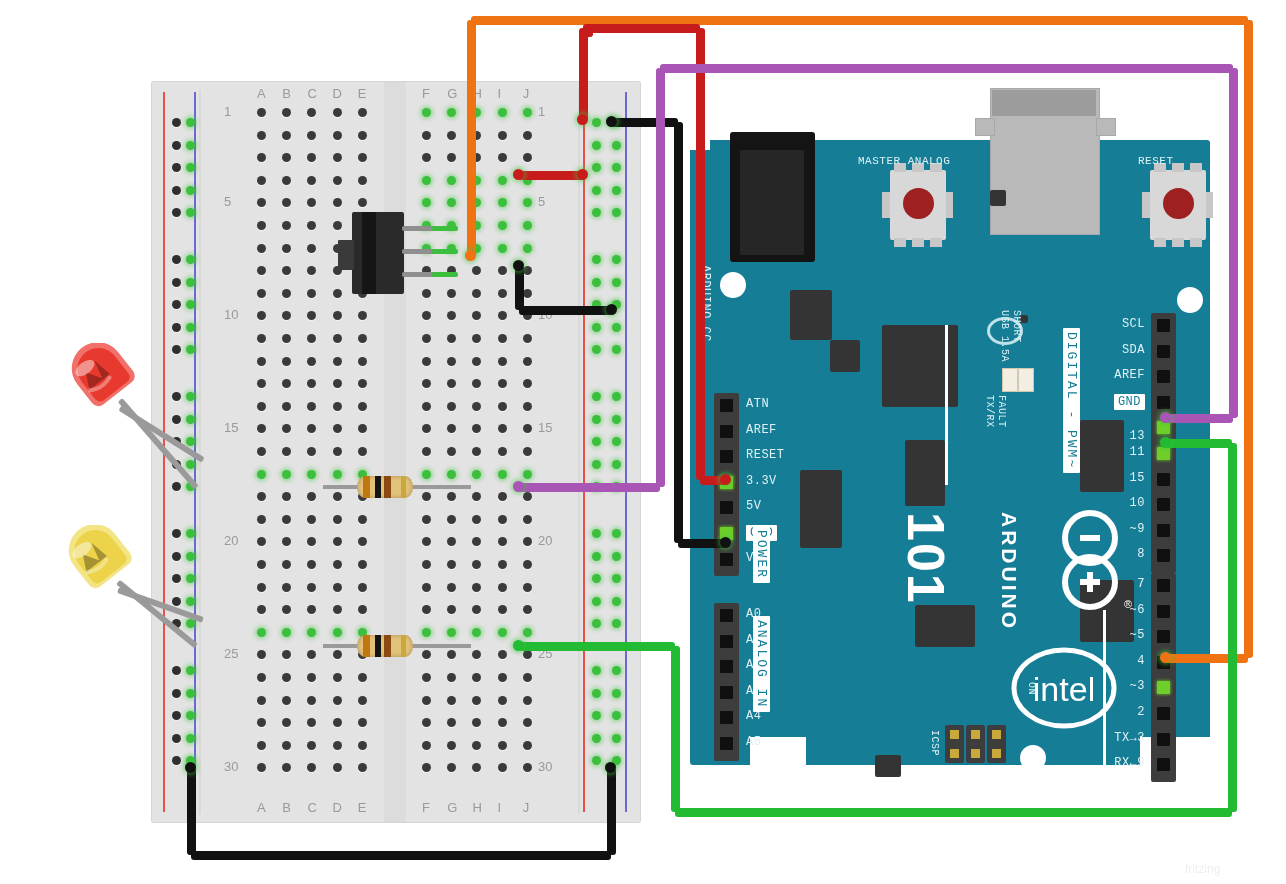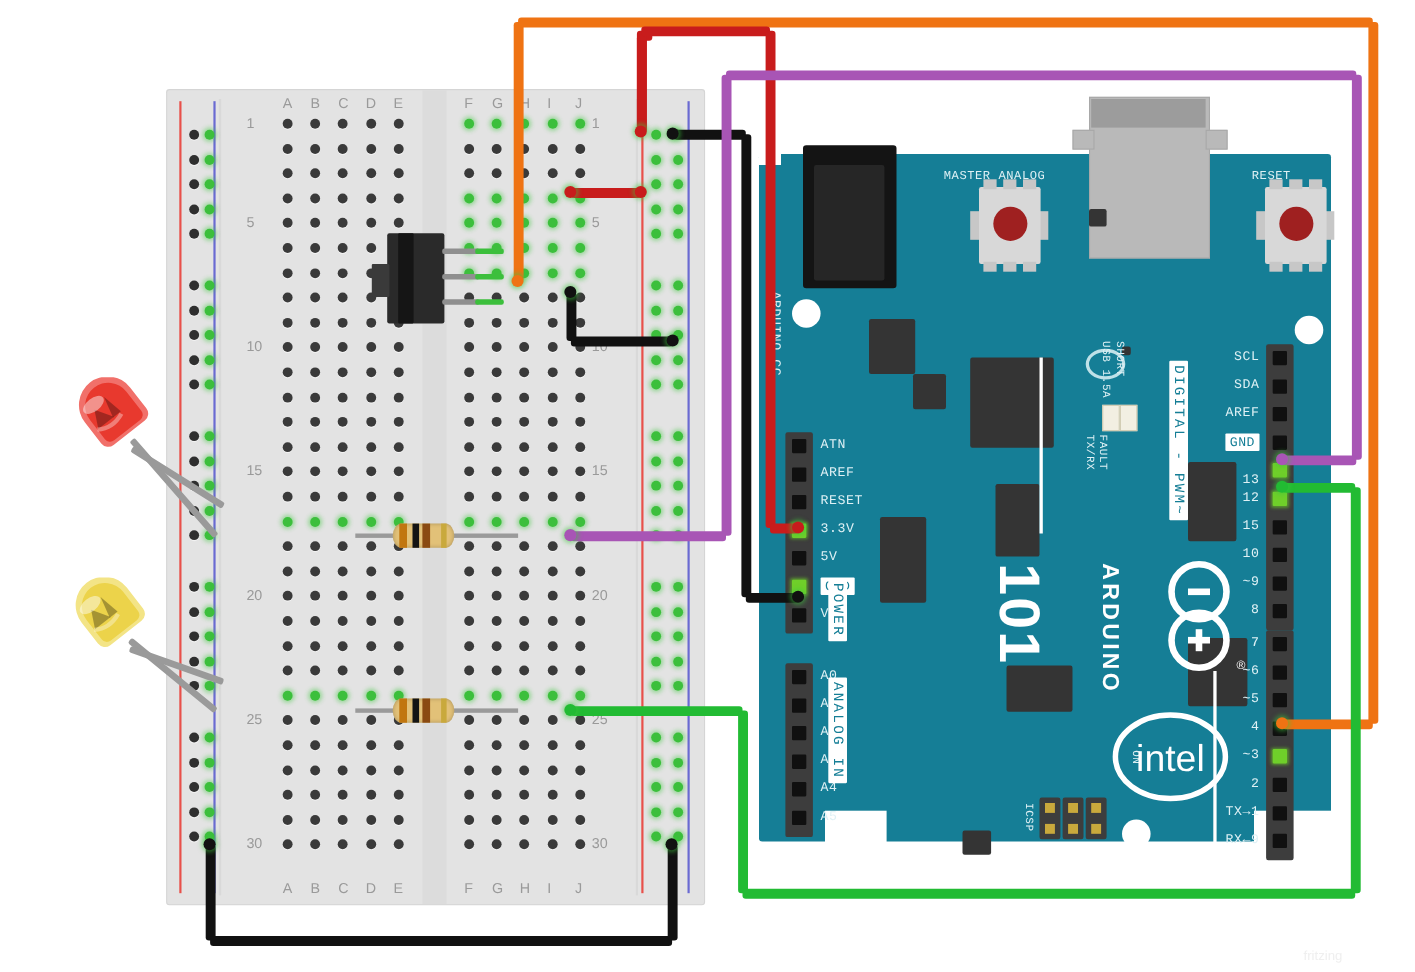--- a/index.html
+++ b/index.html
@@ -629,21 +629,21 @@
       <div class="plbl" style="top: 317px; right: 141px; text-align: right;">SCL</div>
       <div class="hpin" style="left:1157px;top:344.6px;"></div>
       <div class="plbl" style="top: 342.6px; right: 141px; text-align: right;">SDA</div>
       <div class="hpin" style="left:1157px;top:370.2px;"></div>
       <div class="plbl" style="top: 368.2px; right: 141px; text-align: right;">AREF</div>
       <div class="hpin" style="left:1157px;top:395.8px;"></div>
       <div class="plbl inv" style="top: 393.8px; right: 141px; text-align: right;">GND</div>
       <div class="hpin lit" style="left:1157px;top:421.4px;"></div>
       <div class="plbl" style="top: 429px; right: 141px; text-align: center;">13</div>
       <div class="hpin lit" style="left:1157px;top:447px;"></div>
-      <div class="plbl" style="top: 445px; right: 141px; text-align: right;">12</div>
+      <div class="plbl" style="top: 445px; right: 141px; text-align: right;">11</div>
       <div class="hpin" style="left:1157px;top:472.6px;"></div>
       <div class="plbl" style="top: 470.6px; right: 141px; text-align: right;">15</div>
       <div class="hpin" style="left:1157px;top:498.20000000000005px;"></div>
       <div class="plbl" style="top: 496.2px; right: 141px; text-align: right;">10</div>
       <div class="hpin" style="left:1157px;top:523.8px;"></div>
       <div class="plbl" style="top: 521.8px; right: 141px; text-align: right;">~9</div>
       <div class="hpin" style="left:1157px;top:549.4px;"></div>
       <div class="plbl" style="top: 547.4px; right: 141px; text-align: right;">8</div>
       <div class="plbl inv" style="left: 1080px; top: 328px; transform: rotate(90deg); transform-origin: 0px 0px; font-size: 13px; letter-spacing: 2px;">DIGITAL - PWM~</div>
       <div class="hdr" style="left:1151px;top:573px;width:25px;height:208.8px;"></div>
@@ -653,21 +653,21 @@
       <div class="plbl" style="top: 602.6px; right: 141px; text-align: right;">~6</div>
       <div class="hpin" style="left:1157px;top:630.2px;"></div>
       <div class="plbl" style="top: 628.2px; right: 141px; text-align: right;">~5</div>
       <div class="hpin" style="left:1157px;top:655.8px;"></div>
       <div class="plbl" style="top: 653.8px; right: 141px; text-align: right;">4</div>
       <div class="hpin lit" style="left:1157px;top:681.4px;"></div>
       <div class="plbl" style="top: 679.4px; right: 141px; text-align: right;">~3</div>
       <div class="hpin" style="left:1157px;top:707px;"></div>
       <div class="plbl" style="top: 705px; right: 141px; text-align: right;">2</div>
       <div class="hpin" style="left:1157px;top:732.6px;"></div>
-      <div class="plbl" style="top: 730.6px; right: 141px; text-align: right;">TX→1</div>
+      <div class="plbl" style="top: 730.6px; right: 141px; text-align: right;">TX→3</div>
       <div class="hpin" style="left:1157px;top:758.2px;"></div>
       <div class="plbl" style="top: 756.2px; right: 141px; text-align: right;">RX←9</div>
     </div>
 
   <div id="comps">
       <div class="res-lead" style="left:323px;top:485px;width:62px;"></div>
       <div class="res-lead" style="left:409px;top:485px;width:62px;"></div>
       <div class="res-body" style="left:357px;top:476px;width:56px;height:22px;"></div>
       <div class="band" style="left:363px;top:476px;width:7px;height:22px;background:#c1760f;"></div>
       <div class="band" style="left:375px;top:476px;width:6px;height:22px;background:#141414;"></div>

